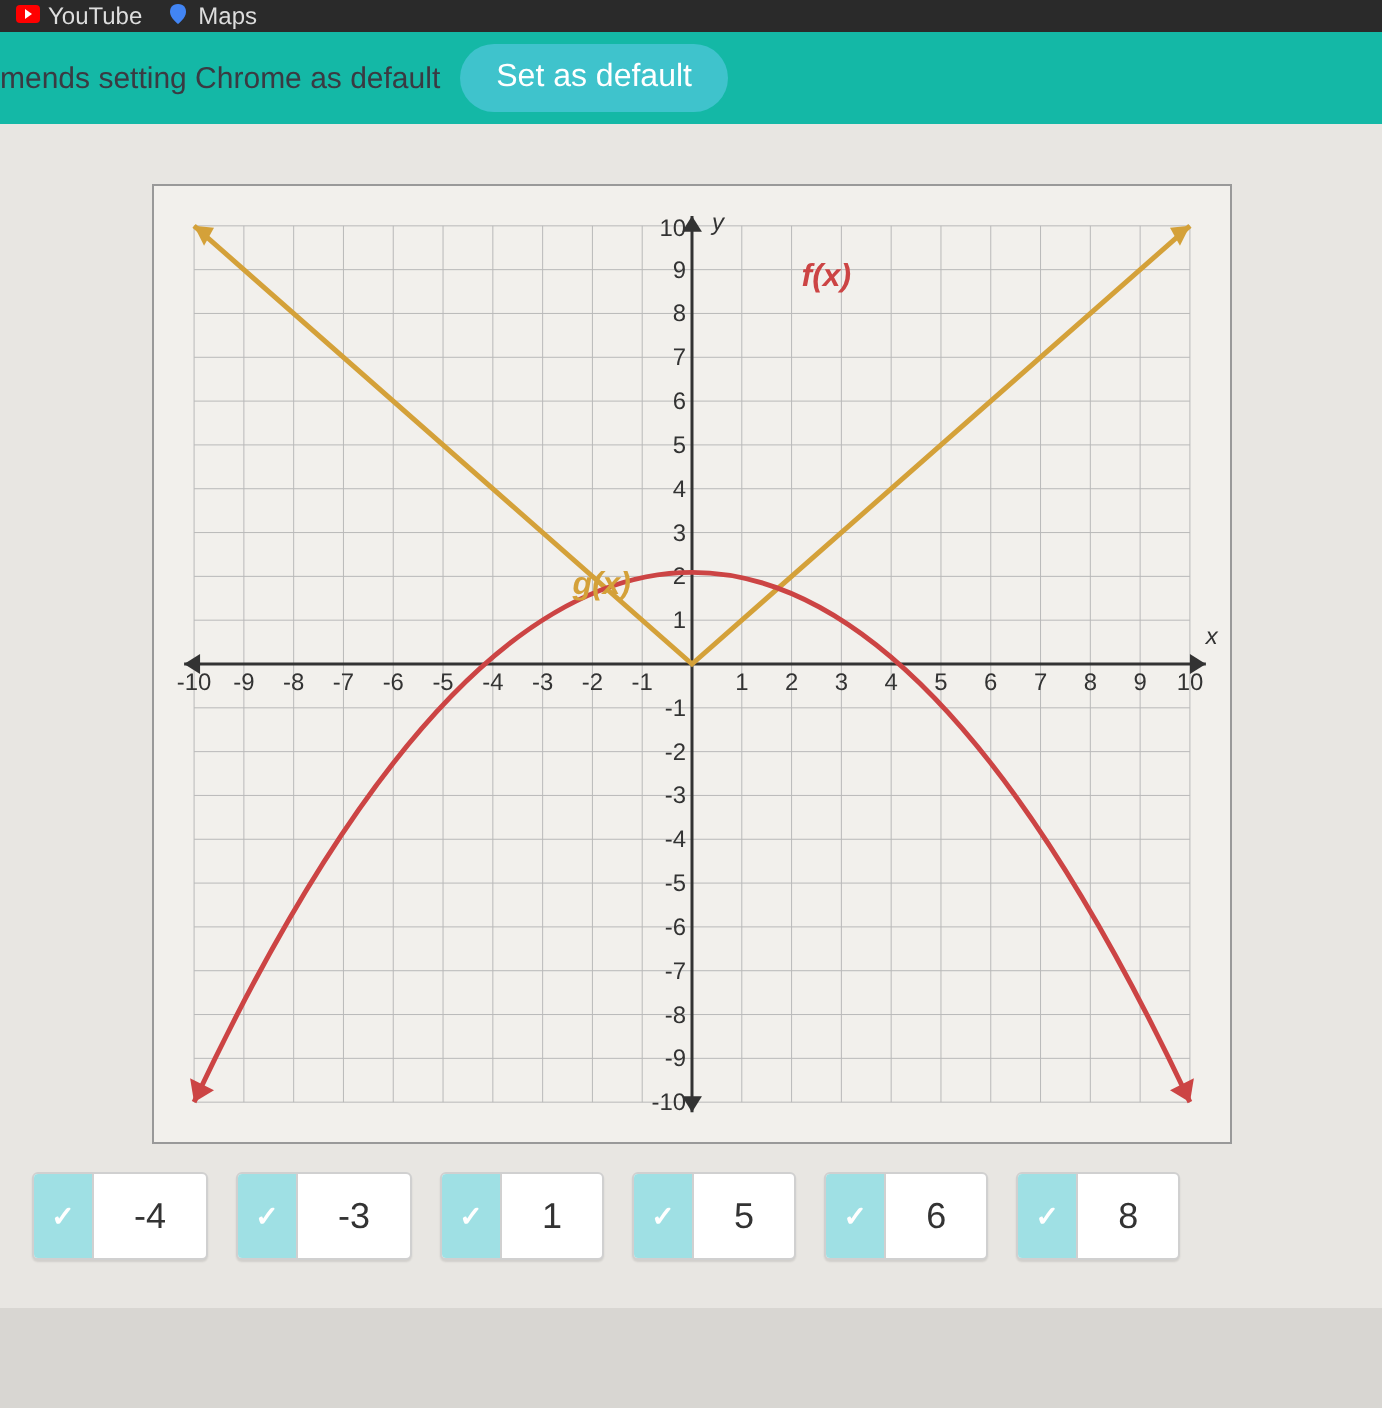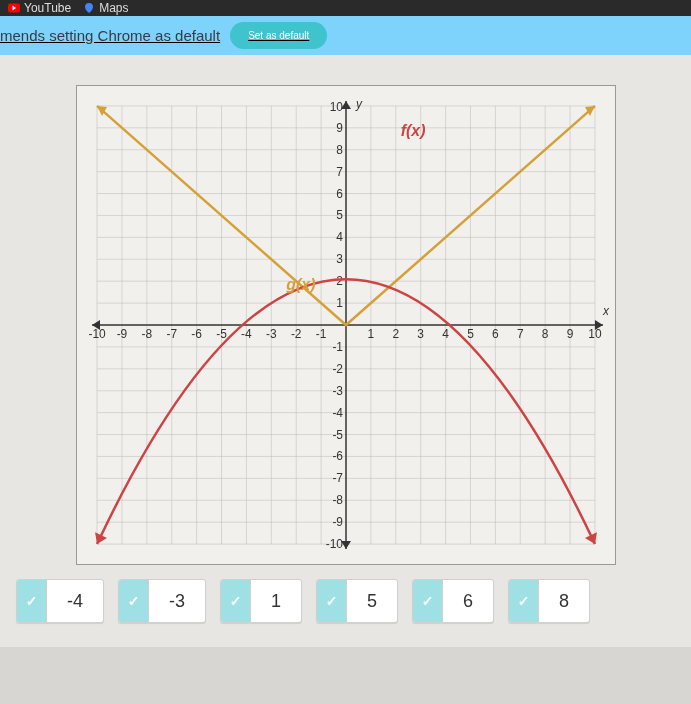--- a/index.html
+++ b/index.html
@@ -1,24 +1,24 @@
 <!DOCTYPE html>
 <html><head>
   <meta charset="utf-8">
   <style>
     * { margin: 0; padding: 0; box-sizing: border-box; }
     body { font-family: Arial, sans-serif; background: #d8d6d2; width: 691px; }
     
     .top-bar { background: #2a2a2a; color: #fff; padding: 0 8px; font-size: 12px; display: flex; gap: 12px; align-items: center; height: 16px; overflow: hidden; }
-    .bookmark { display: flex; align-items: center; gap: 4px; color: #ddd; }
+    .bookmark { display: flex; gap: 4px; color: #ddd; }
     .bookmark-icon { width: 12px; height: 12px; display: inline-block; }
     
-    .browser-notice { display: flex; align-items: center; gap: 10px; padding: 6px 0; background: #7dd3fc; text-decoration: underline; }
+    .browser-notice { display: flex; align-items: center; gap: 10px; padding: 6px 0; background: #14b8a6; }
     .notice-text { color: #3a3a42; font-size: 15px; font-weight: 500; }
-    .default-btn { background: #3fc3cc; color: #fff; border: none; border-radius: 18px; padding: 8px 18px; font-size: 10px; cursor: pointer; }
+    .default-btn { background: #3fc3cc; color: #fff; border: none; border-radius: 18px; padding: 8px 18px; font-size: 16px; cursor: pointer; }
     
     .content { background: #e8e6e2; padding: 20px 10px 10px; }
     
     .graph-wrap { display: flex; justify-content: center; padding: 10px 0; }
     .graph { background: #f2f0ec; border: 1px solid #999; position: relative; }
     
     .question { font-size: 17px; color: #333; padding: 14px 6px; }
     .fn { font-style: italic; }
     
     .options { display: flex; gap: 14px; padding: 4px 6px 14px; }

